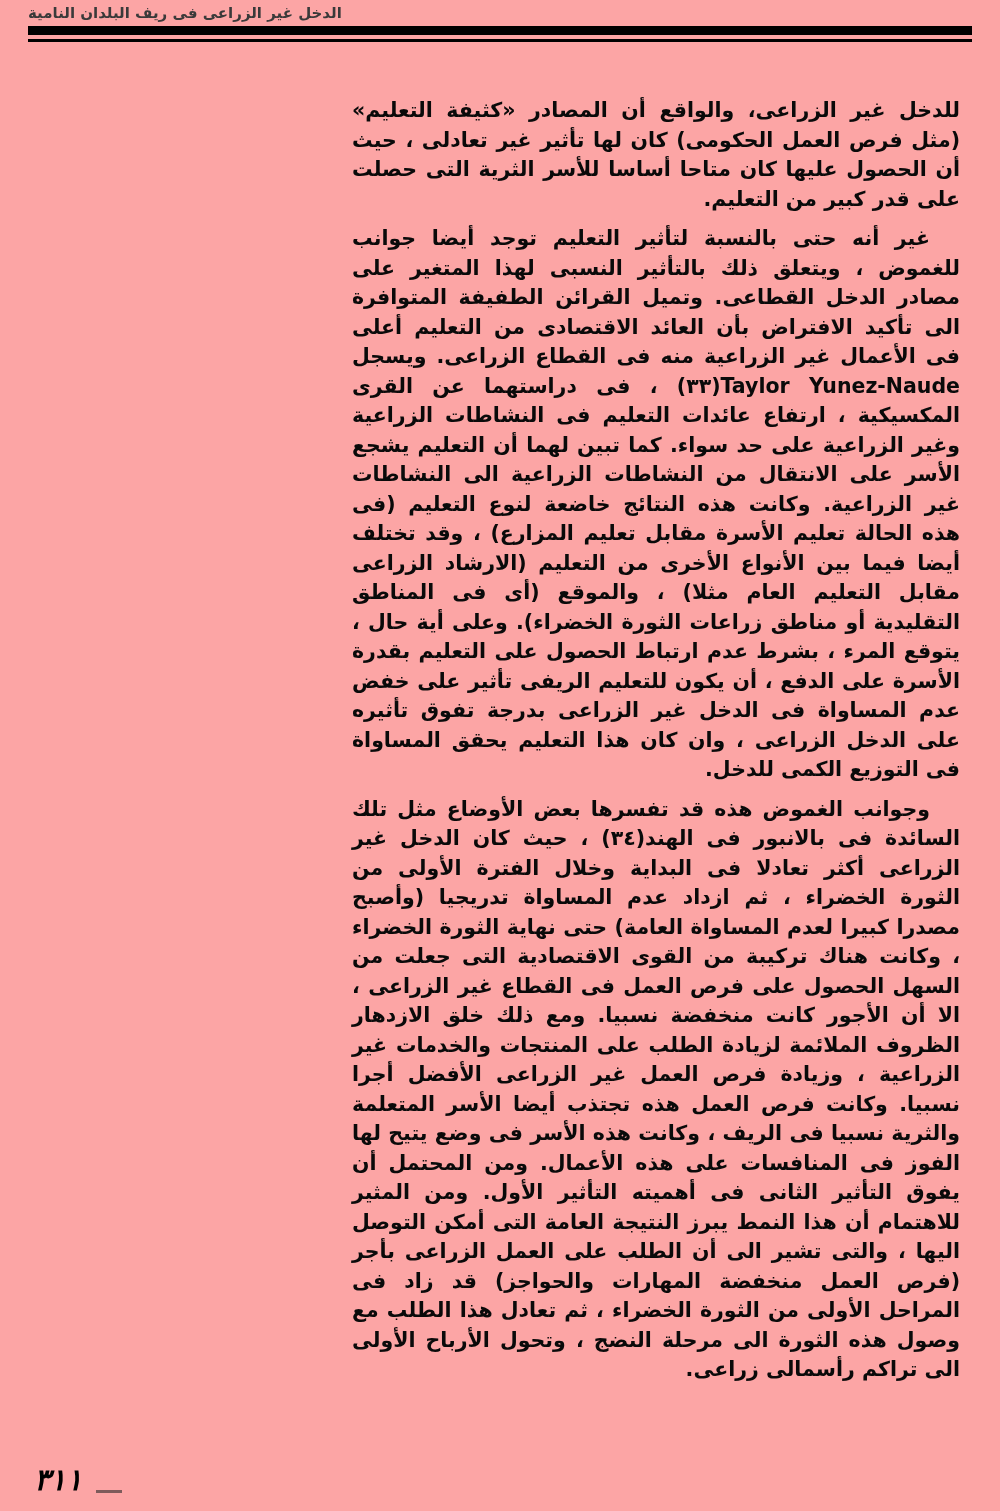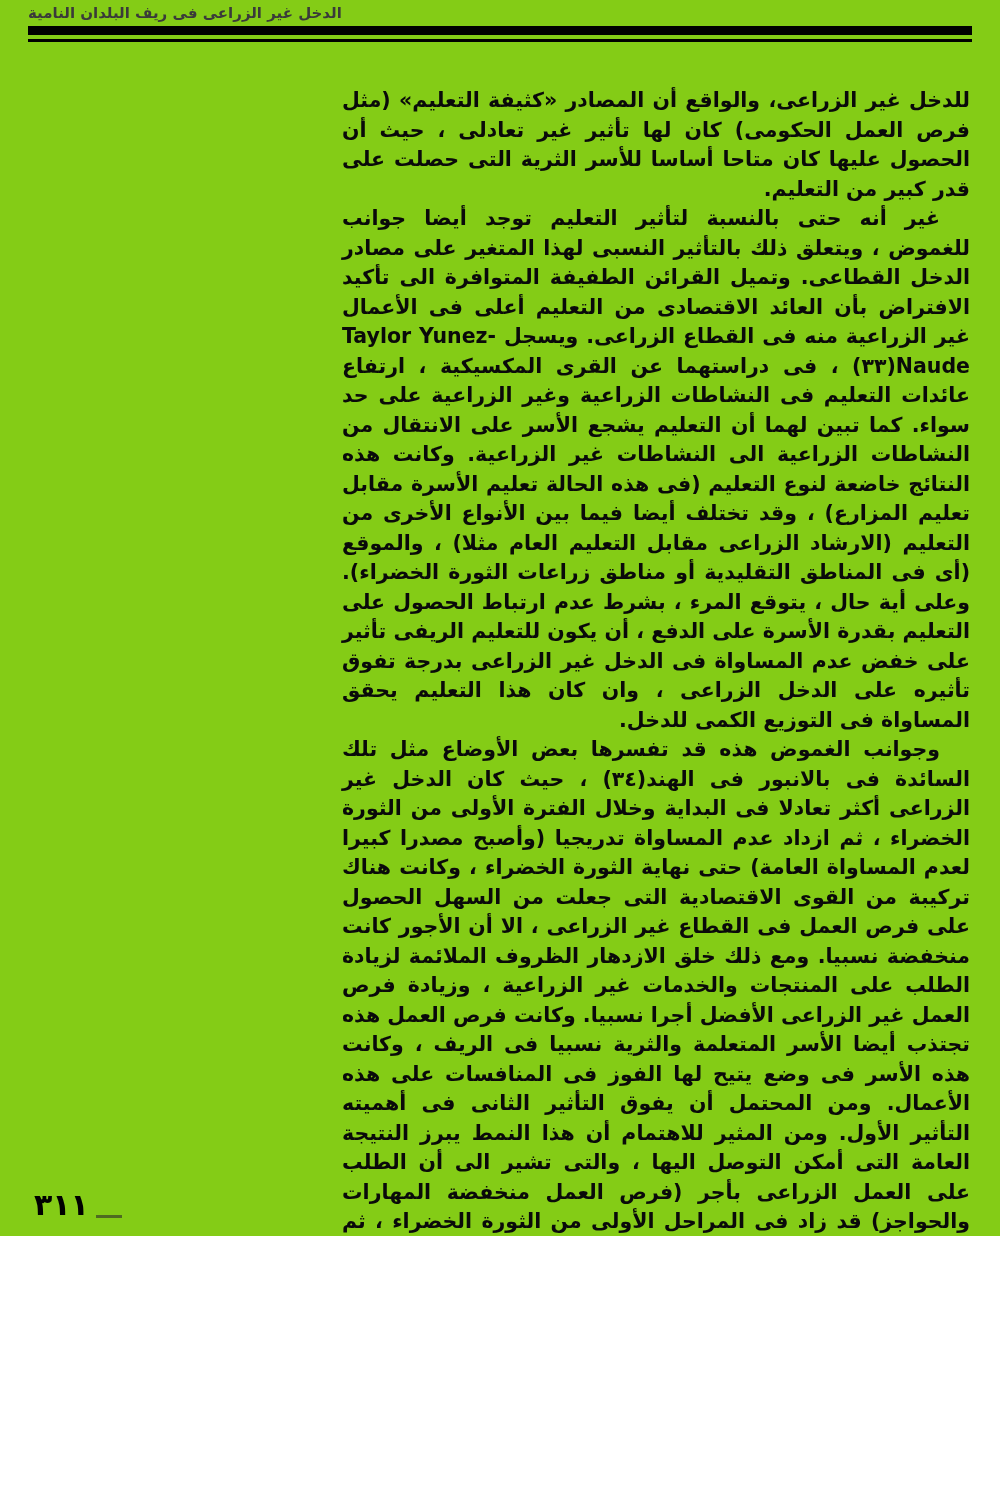--- a/index.html
+++ b/index.html
@@ -3,22 +3,22 @@
 <meta charset="utf-8">
 <style>
   html, body {
     margin: 0;
     padding: 0;
     background: #ffffff;
   }
   .page {
     position: relative;
     width: 1000px;
-    height: 1236px;
-    background: #84cc16;
+    height: 1511px;
+    background: #fca5a5;
     overflow: hidden;
     font-family: "DejaVu Sans", sans-serif;
     color: #0a0a0a;
   }
   
   .running-head {
     position: absolute;
     top: 4px;
     left: 28px;
     width: 944px;
@@ -50,35 +50,36 @@
     right: 30px;
     width: 628px;
     direction: rtl;
     text-align: justify;
     text-justify: inter-word;
     font-size: 20.5px;
     line-height: 29.5px;
     font-weight: bold;
   }
   .para {
-    margin: 0;
+    margin: 10px;
     text-indent: 30px;
   }
   .para.no-indent {
     text-indent: 0;
   }
   
   .page-number {
     position: absolute;
     left: 34px;
     bottom: 14px;
     font-size: 30px;
     font-weight: bold;
     color: #000000;
     direction: rtl;
+    font-style: italic;
   }
   .footer-mark {
     position: absolute;
     left: 96px;
     bottom: 18px;
     width: 26px;
     height: 3px;
     background: #2a2a2a;
     opacity: 0.6;
   }

